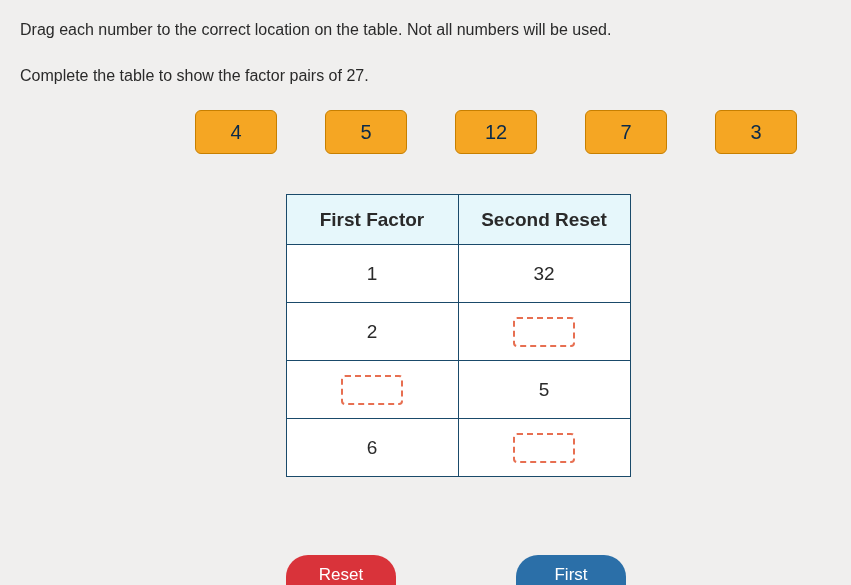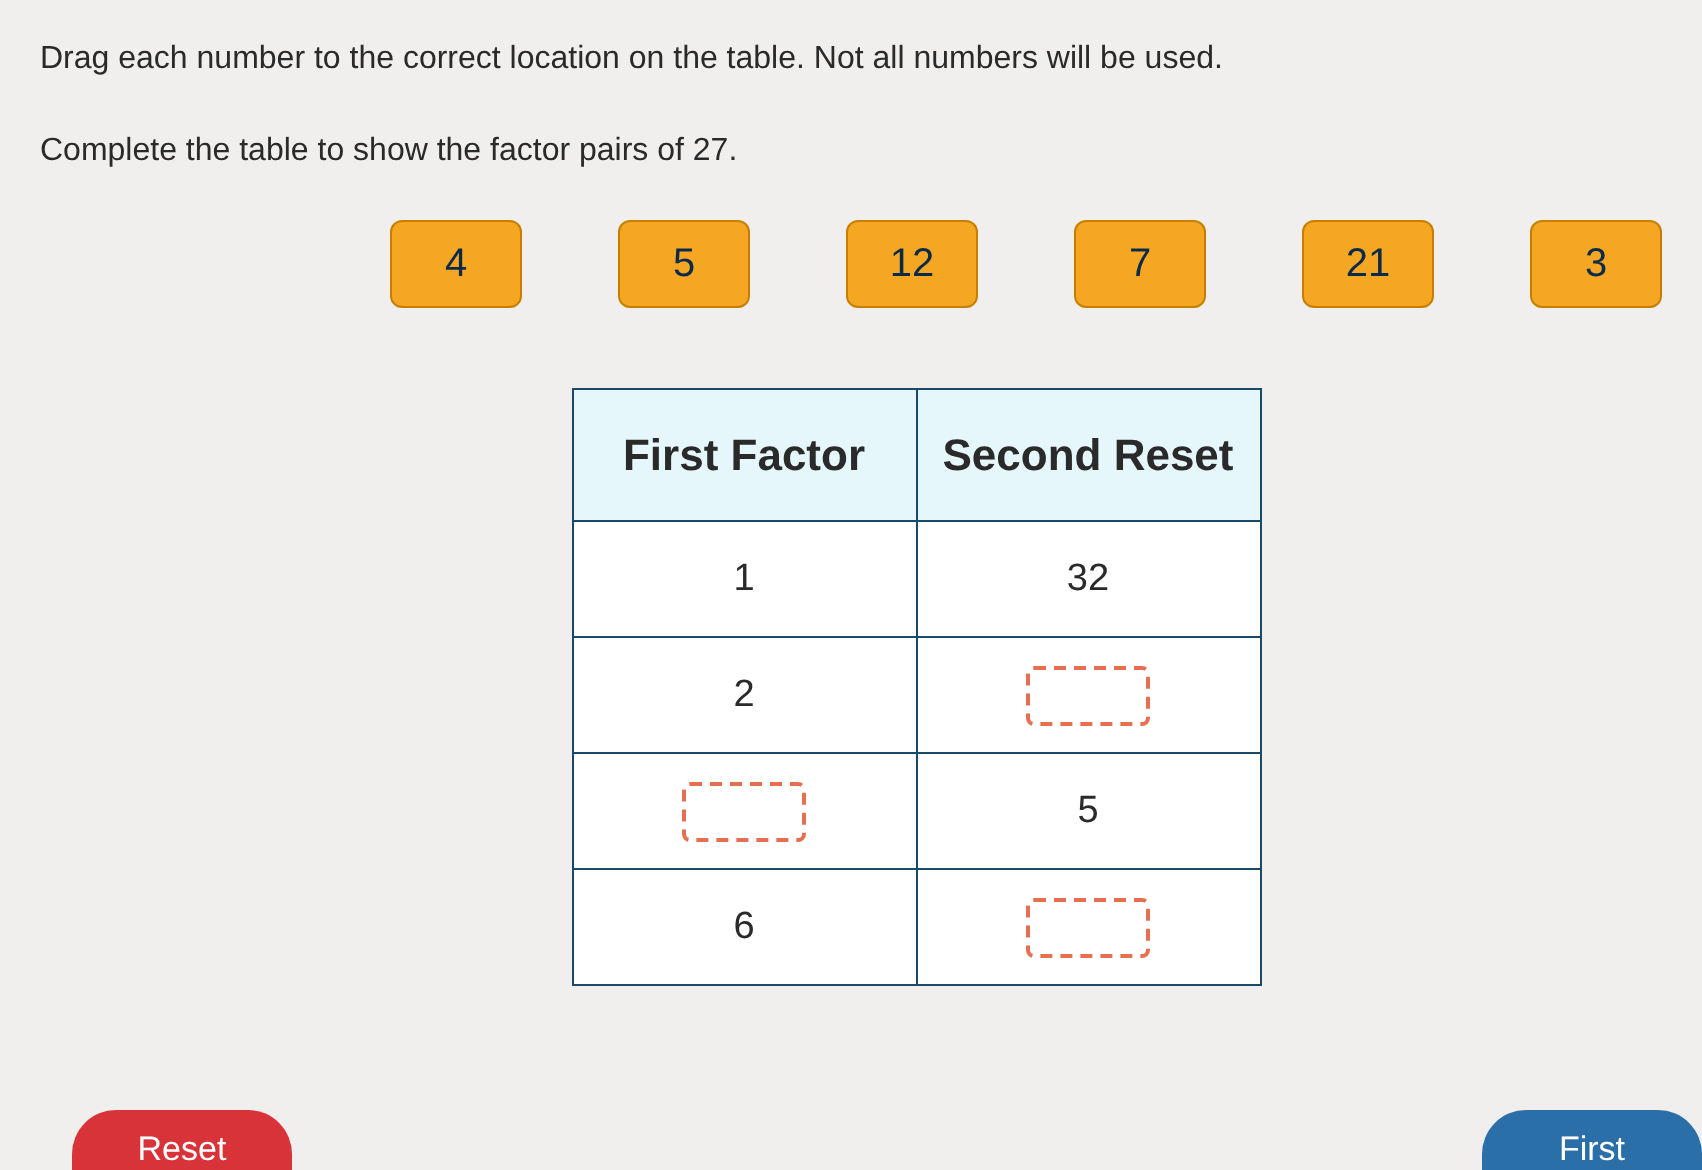--- a/index.html
+++ b/index.html
@@ -53,40 +53,40 @@
       border: 1px solid #1a4a6a;
       width: 172px;
       height: 58px;
       text-align: center;
       font-size: 19px;
       vertical-align: middle;
     }
     table.factor th {
       background: #e6f7fb;
       font-weight: 600;
-      font-size: 22px;
-      height: 66px;
+      font-size: 19px;
+      height: 50px;
     }
     .dropzone {
       width: 62px;
       height: 30px;
       border: 2px dashed #e76f51;
       border-radius: 4px;
       margin: 0 auto;
       display: block;
     }
     .buttons {
       position: absolute;
       bottom: 0;
       left: 0;
       width: 100%;
       display: flex;
-      justify-content: space-between;
+      justify-content: center;
       gap: 120px;
-      padding-left: 36px;
+      padding-left: 61px;
     }
     .btn {
       color: #fff;
       font-size: 17px;
       padding: 10px 28px 0 28px;
       border-top-left-radius: 22px;
       border-top-right-radius: 22px;
       height: 30px;
       min-width: 110px;
       text-align: center;
@@ -102,21 +102,20 @@
 <div class="instructions">
   <p>Drag each number to the correct location on the table. Not all numbers will be used.</p>
   <p>Complete the table to show the factor pairs of 27.</p>
 </div>
 
 <div class="tiles">
   <div class="tile">4</div>
   <div class="tile">5</div>
   <div class="tile">12</div>
   <div class="tile">7</div>
-  <div class="tile">21</div>
   <div class="tile">3</div>
 </div>
 
 <div class="table-wrap">
   <table class="factor">
     <thead>
       <tr>
         <th>First Factor</th>
         <th>Second Reset</th>
       </tr>

